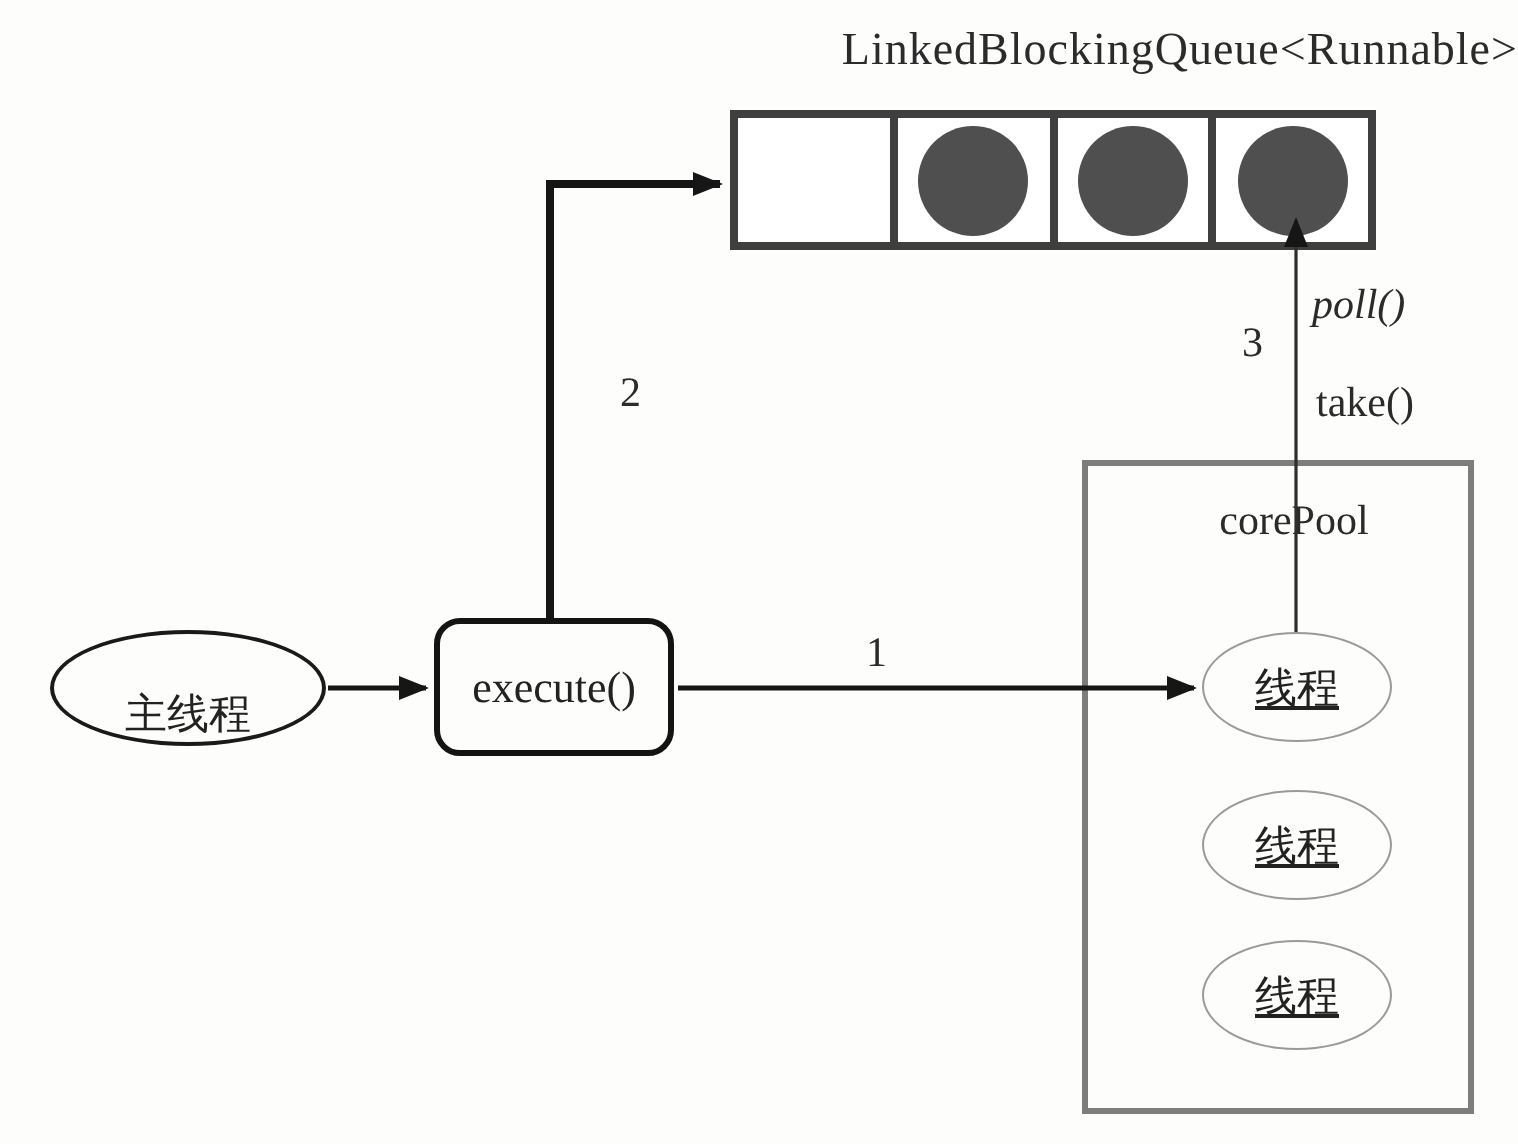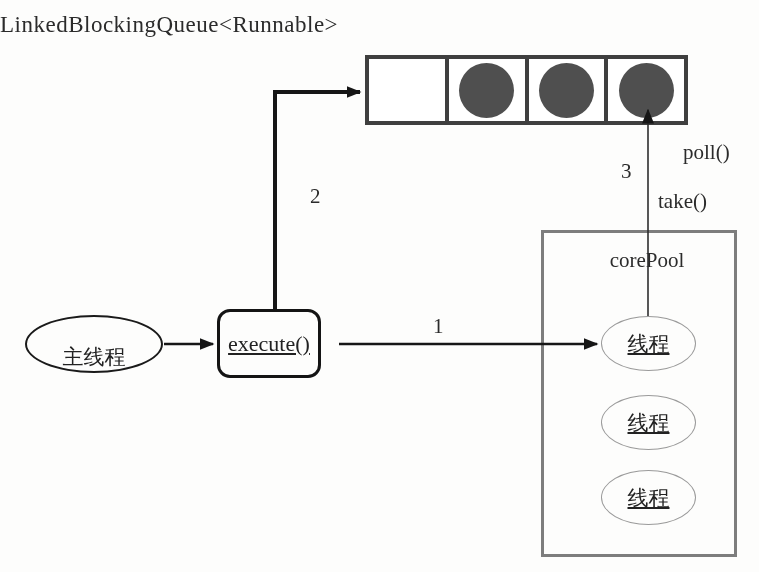--- a/index.html
+++ b/index.html
@@ -10,21 +10,21 @@
     background:#fdfdfc;
     font-family:"Liberation Serif","DejaVu Serif",serif;
     color:#222;
     overflow:hidden;
   }
   .abs{position:absolute;}
 
   
   #queue-title{
     left:0;top:12px;width:759px;
-    text-align:left;
+    text-align:right;
     font-size:23px;
     letter-spacing:0.5px;
     color:#2b2b2b;
   }
 
   
   #queue-box{
     left:365px;top:55px;
     width:323px;height:70px;
     border:4px solid #3f3f3f;
@@ -57,28 +57,27 @@
     border-radius:50%;
     box-sizing:border-box;
     display:flex;align-items:flex-end;justify-content:center;
     font-size:21px;
     background:#fdfdfc;
   }
 
   
   #execute-box{
     left:217px;top:309px;
-    width:104px;height:69px;
+    width:120px;height:69px;
     border:3px solid #141414;
     border-radius:13px;
     box-sizing:border-box;
     display:flex;align-items:center;justify-content:center;
     font-size:22px;
     background:#fdfdfc;
-    text-decoration:underline;
   }
 
   
   #core-pool{
     left:541px;top:230px;
     width:196px;height:327px;
     border:3px solid #7d7d7d;
     box-sizing:border-box;
     background:#fdfdfc;
   }
@@ -112,21 +111,21 @@
   
   .lbl{
     font-size:21px;
     color:#2b2b2b;
     line-height:1;
     white-space:nowrap;
   }
   #label-step2{left:310px;top:186px;}
   #label-step1{left:433px;top:316px;}
   #label-step3{left:621px;top:161px;}
-  #label-poll{left:683px;top:142px;}
+  #label-poll{left:656px;top:142px;font-style:italic;}
   #label-take{left:658px;top:191px;}
 </style>
 </head>
 <body>
 
 <div id="canvas">
 
   <div class="abs" id="queue-title">LinkedBlockingQueue&lt;Runnable&gt;</div>
 
   <div class="abs" id="queue-box">

